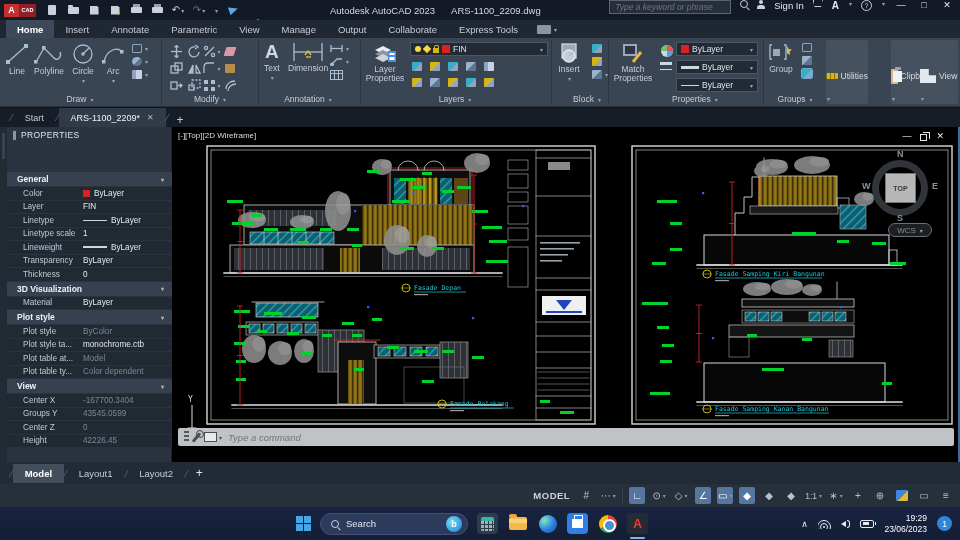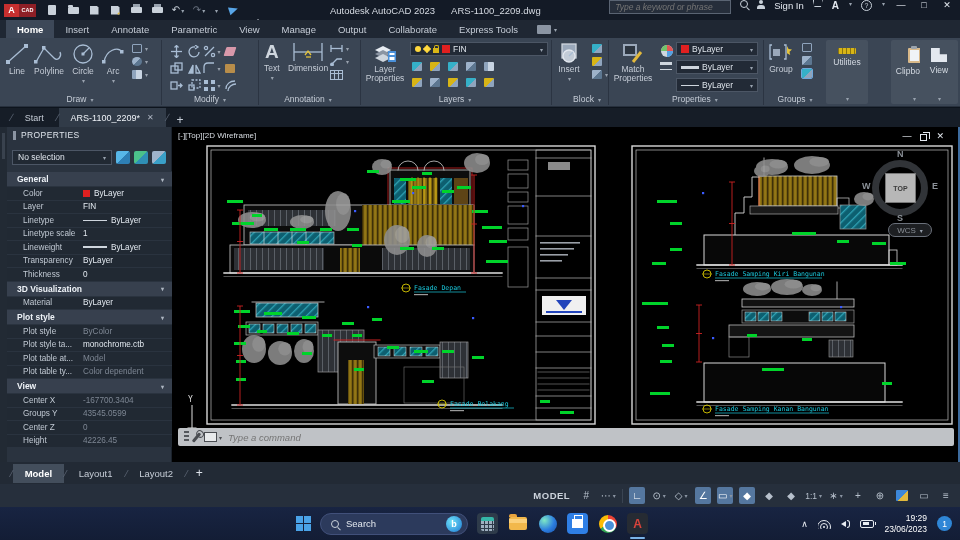--- a/index.html
+++ b/index.html
@@ -69,21 +69,21 @@
   .mcell{display:flex;align-items:center;justify-content:center;}
   .dropfield{position:absolute;height:14px;background:#222a36;border:1px solid #4c5665;display:flex;align-items:center;padding:0 4px;gap:3px;font-size:8.5px;color:#dde3ea;}
   .dropfield .grow{flex:1;}
   .sw-red{width:8px;height:8px;background:#e02020;}
   .dot-y{width:6px;height:6px;border-radius:50%;background:#ffd83d;}
   .sun-y{width:6px;height:6px;border-radius:50%;background:#ffd83d;box-shadow:0 -3px 0 -2px #ffd83d,0 3px 0 -2px #ffd83d,3px 0 0 -2px #ffd83d,-3px 0 0 -2px #ffd83d;}
   .lock-y{width:6px;height:5px;background:#d8b516;position:relative;margin-top:3px;}
   .lock-y::before{content:"";position:absolute;top:-3px;left:1px;width:3px;height:3px;border:1px solid #d8b516;border-bottom:none;border-radius:2px 2px 0 0;}
   .hline-thin{width:26px;height:1px;background:#cfd6de;}
   .hline-thick{width:26px;height:3px;background:#cfd6de;}
-  .bigpanel{position:absolute;top:2px;width:42px;height:64px;background:#46515f;border-radius:2px;display:flex;flex-direction:column;align-items:center;justify-content:flex-start;padding-top:8px;gap:3px;color:#d5dbe3;font-size:8.5px;}
+  .bigpanel{position:absolute;top:2px;width:42px;height:64px;background:#46515f;border-radius:2px;display:flex;align-items:center;justify-content:flex-start;padding-top:8px;gap:3px;color:#d5dbe3;font-size:8.5px;}
   .bigpanel .tinycaret{position:absolute;bottom:2px;}
   .i-ruler{width:18px;height:6px;background:#d8b516;border-radius:1px;background-image:repeating-linear-gradient(90deg,#8a7410 0 1px,transparent 1px 4px);}
   .i-clip{width:13px;height:15px;background:#d9b98a;border-radius:1px;position:relative;}
   .i-clip::before{content:"";position:absolute;top:-2px;left:3.5px;width:6px;height:3px;background:#9aa3ad;border-radius:1px;}
   .i-clip::after{content:"";position:absolute;top:2px;left:2px;width:9px;height:11px;background:#f0f3f6;}
   .i-viewL{width:16px;height:14px;background:#e3e8ef;clip-path:polygon(0 0,55% 0,55% 45%,100% 45%,100% 100%,0 100%);}
   .icon-syms{stroke:#a9bdd4;fill:none;stroke-width:1.3;}
 
   
   #filetabs{left:0;top:108px;width:960px;height:19px;background:#161d27;display:flex;align-items:flex-end;padding-left:10px;color:#c6cdd7;font-size:9px;}
@@ -613,29 +613,20 @@
       </span>
       <span class="fsep">/</span>
       <span class="fplus">+</span>
     </div>
 
   <div id="palette" class="abs">
     <div class="pal-grip"></div>
     <div class="pal-head">
       <span class="bar"></span>
       <span>PROPERTIES</span>
-    </div>
-    <div class="pal-sel">
-      <div class="pal-dd">
-        <span>No selection</span>
-        <span class="tinycaret">▾</span>
-      </div>
-      <span class="pal-ico"></span>
-      <span class="pal-ico g2"></span>
-      <span class="pal-ico g3"></span>
     </div>
     <div id="pal-sections">
         <div class="psec">
           <span>General</span>
           <span class="tinycaret">▾</span>
         </div>
         <div class="prow">
           <div class="plab">Color</div>
           <div class="pval">
             <span style="width: 7px; height: 7px; background: rgb(224, 32, 32); display: inline-block;"></span>

